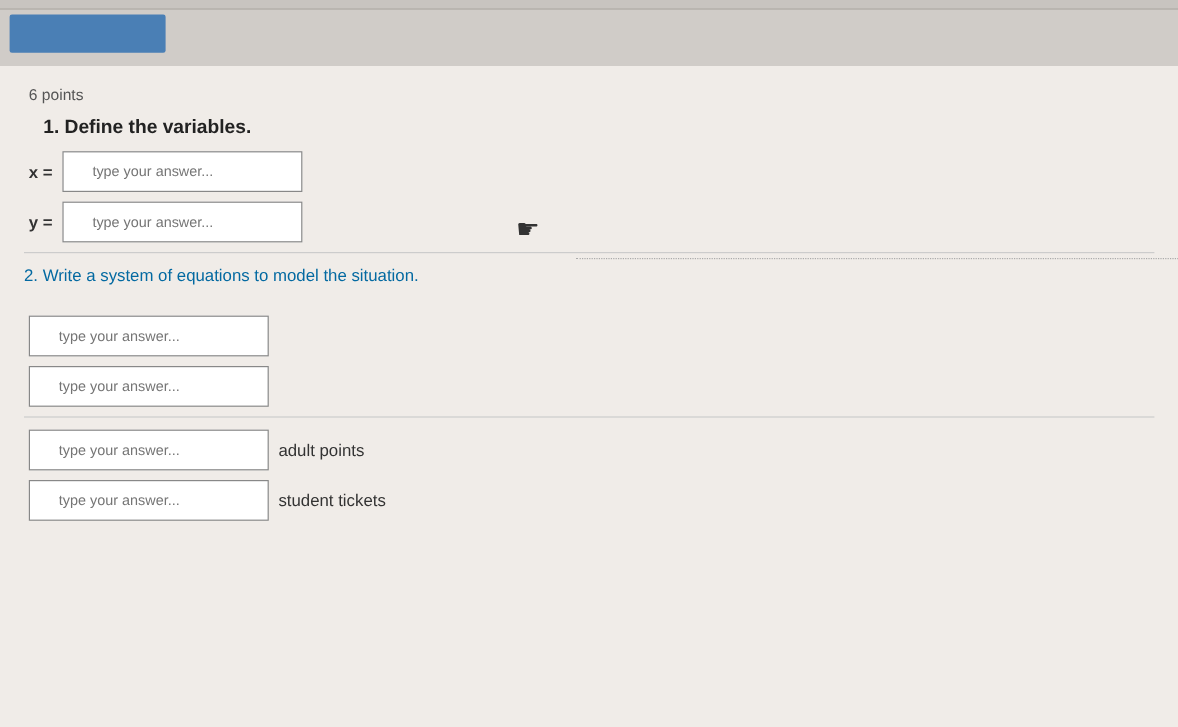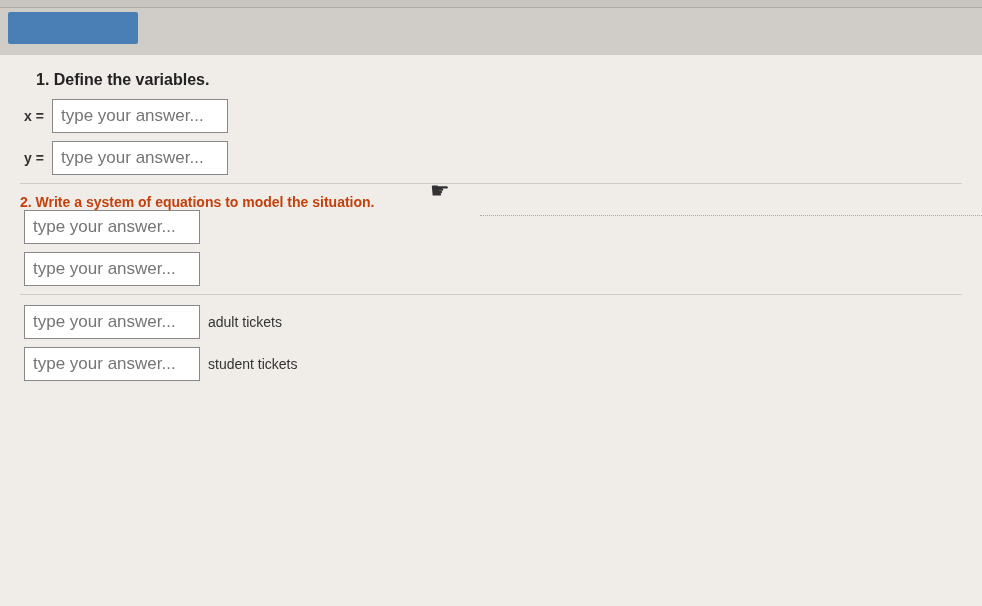--- a/index.html
+++ b/index.html
@@ -87,34 +87,34 @@
       font-size: 14px;
       color: #333;
       font-weight: bold;
       margin-right: 4px;
       min-width: 24px;
     }
 
     .answer-input {
       border: 1px solid #888;
       background-color: #fff;
-      padding: 6px 8px;
-      font-size: 17px;
+      padding: 6px 24px;
+      font-size: 12px;
       color: #777;
-      width: 176px;
+      width: 200px;
       height: 34px;
       outline: none;
       cursor: pointer;
     }
 
     .sub-section-label {
       font-size: 14px;
-      font-weight: bold;
-      color: #c2410c;
-      margin-bottom: 0;
+      font-weight: normal;
+      color: #0369a1;
+      margin-bottom: 26px;
       margin-top: 4px;
     }
 
     .equation-row {
       margin-bottom: 8px;
       margin-left: 4px;
     }
 
     .ticket-row {
       display: flex;
@@ -164,20 +164,21 @@
   </style>
 </head>
 <body>
 
 <div class="top-bar"></div>
 <div class="blue-rectangle"></div>
 <div class="left-accent"></div>
 
 <div class="content-area">
 
+  <div class="points-label">6 points</div>
 
 
   <div class="section-label">1. Define the variables.</div>
 
   <div class="variable-row">
     <span class="variable-label">x =</span>
     <input class="answer-input" type="text" placeholder="type your answer..." style="">
   </div>
 
   <div class="variable-row">
@@ -195,21 +196,21 @@
 
   <div class="equation-row">
     <input class="answer-input" type="text" placeholder="type your answer..." style="">
   </div>
 
   <div class="separator-line"></div>
 
 
   <div class="ticket-row">
     <input class="answer-input" type="text" placeholder="type your answer..." style="">
-    <span class="ticket-label">adult tickets</span>
+    <span class="ticket-label">adult points</span>
   </div>
 
   <div class="ticket-row">
     <input class="answer-input" type="text" placeholder="type your answer..." style="">
     <span class="ticket-label">student tickets</span>
   </div>
 
 </div>
 
 <div class="cursor-hand">☛</div>

